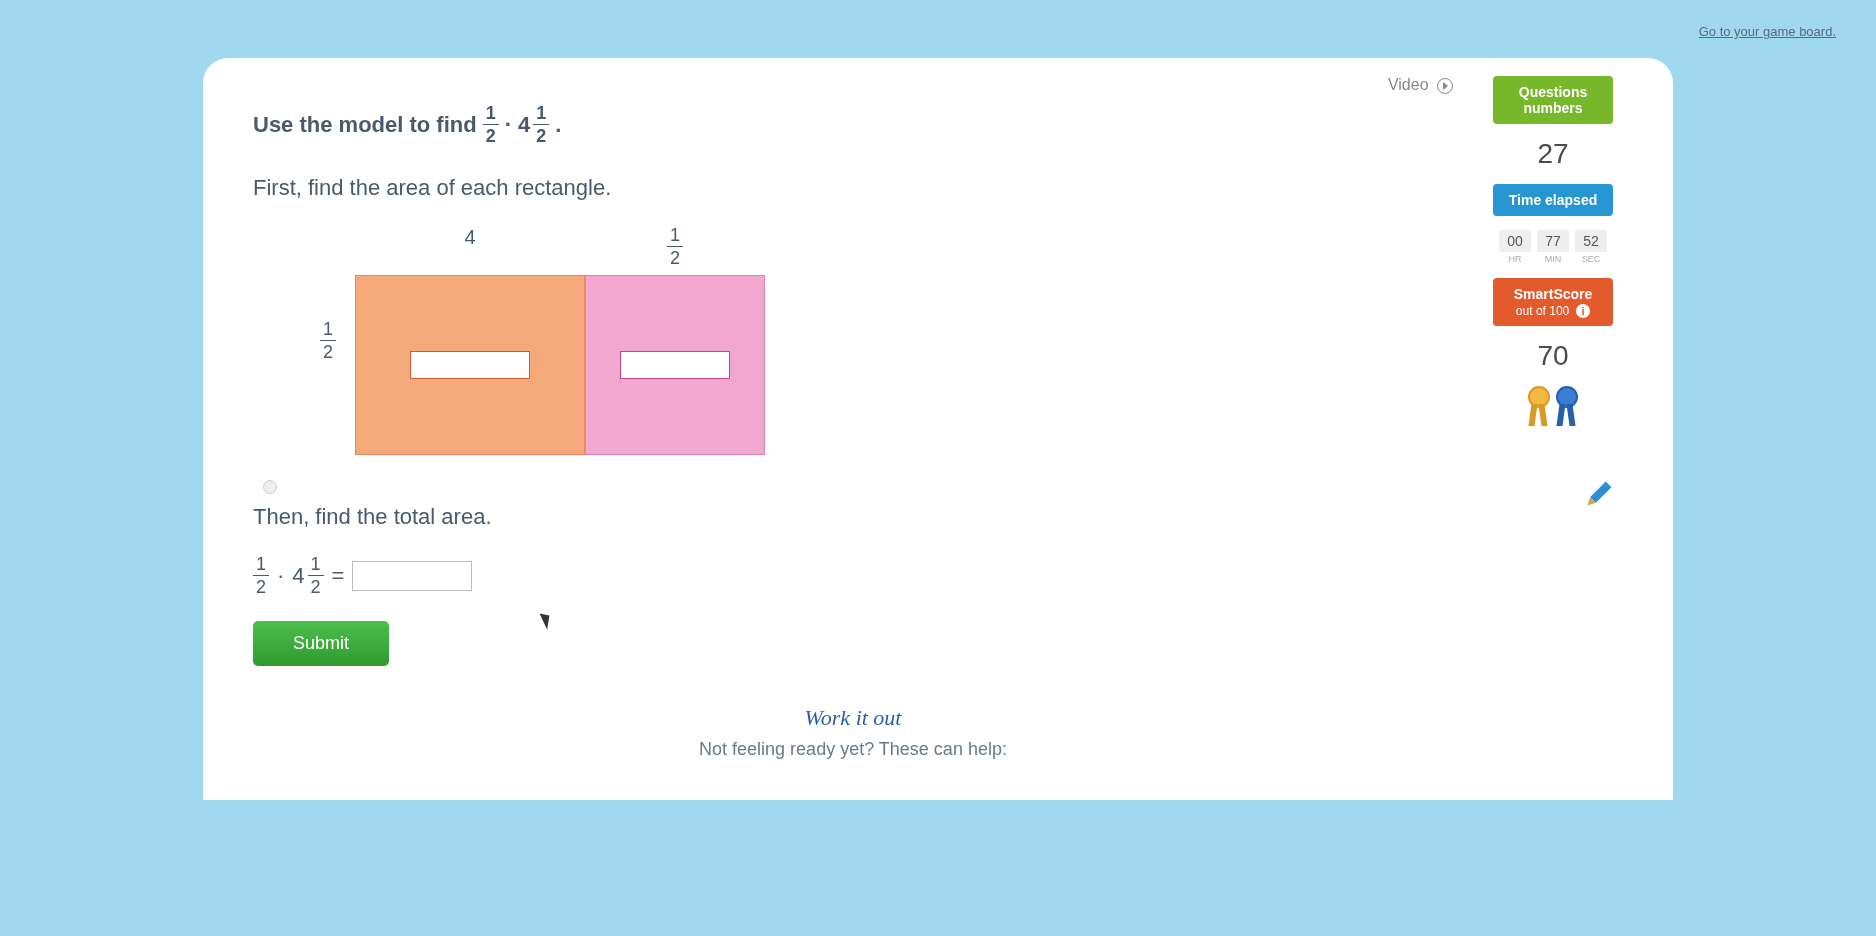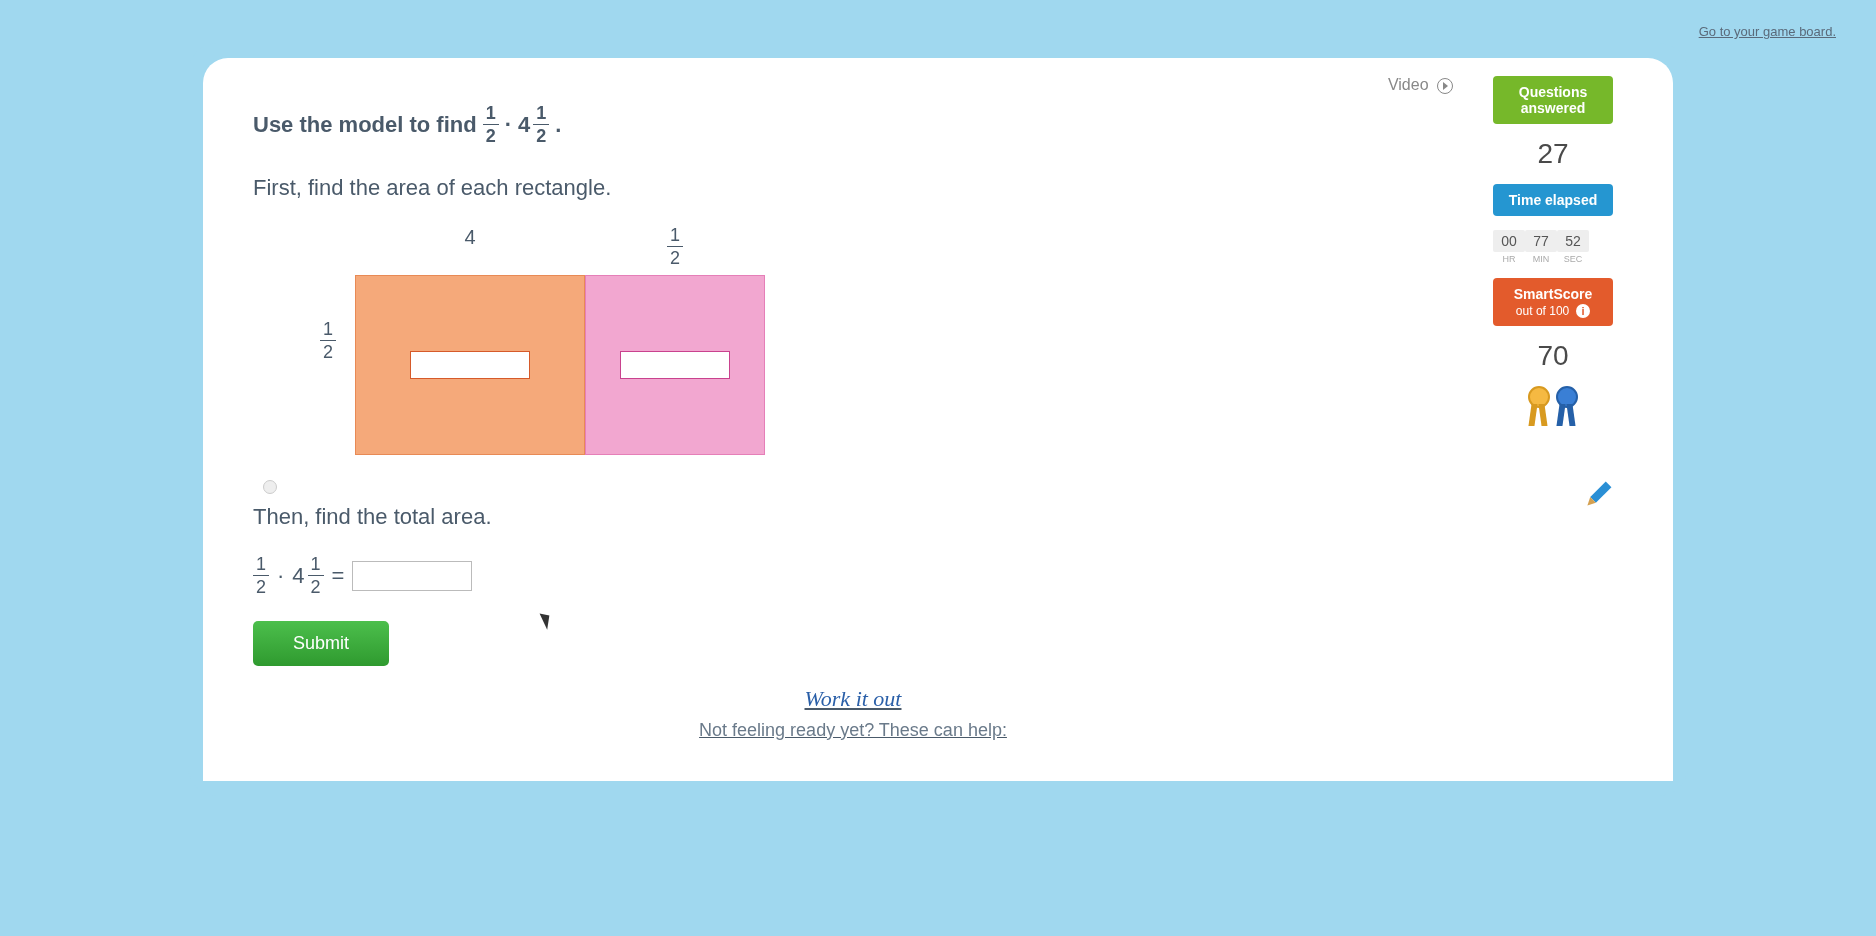--- a/index.html
+++ b/index.html
@@ -172,21 +172,21 @@
     text-align: center;
     color: #fff;
     font-weight: bold;
     padding: 8px 4px;
     font-size: 14px;
   }
   .badge-green { background: #76b82a; }
   .badge-blue { background: #2596d1; }
   .badge-orange { background: #e35b2c; font-weight:bold;}
   .big-num { font-size: 28px; color: #4a4a4a; text-align:center; width:120px;}
-  .time-grid { display:flex; width:120px;}
+  .time-grid { display:flex; gap:6px; justify-content:center; width:120px;}
   .time-cell { width:32px; text-align:center; }
   .time-val { background:#eee; color:#555; font-size:14px; padding:3px 0; border-radius:2px;}
   .time-lbl { color:#aaa; font-size:9px; margin-top:2px;}
   .ribbons { display:flex; gap:6px; justify-content:center; width:120px;}
   .ribbon { width:22px; height:40px; position:relative;}
   .ribbon .circle{ width:22px;height:22px;border-radius:50%;position:absolute;top:0;left:0;}
   .ribbon .tail{ width:6px;height:22px;position:absolute;top:18px;}
   .ribbon.gold .circle{background:#f5b942;border:2px solid #d89a20;}
   .ribbon.gold .tail{background:#d89a20;left:2px;transform:skewX(-8deg);}
   .ribbon.gold .tail2{background:#d89a20;left:12px;transform:skewX(8deg);width:6px;height:22px;position:absolute;top:18px;}
@@ -201,22 +201,21 @@
     width:30px;height:30px;
     transform:rotate(45deg);
     position:relative;
   }
   .pencil-body{width:8px;height:22px;background:#2a8fd5;position:absolute;left:11px;top:0;}
   .pencil-tip{width:0;height:0;border-left:4px solid transparent;border-right:4px solid transparent;border-top:8px solid #d4a050;position:absolute;left:11px;top:22px;}
 
   
   .footer-area {
     text-align: center;
-    margin-top: 20px;
-    text-decoration: underline;
+    margin-top: 39px;
   }
   .work-it {
     font-family: Georgia, serif;
     font-style: italic;
     color: #2a5fa8;
     font-size: 22px;
     margin-bottom: 8px;
   }
   .not-ready { color: #6a7a8a; font-size: 18px; margin-bottom: 20px;}
   .help-cards { display:flex; gap:30px; justify-content:center;}
@@ -322,21 +321,21 @@
         <span class="cursor"></span>
 
         <div class="footer-area">
           <div class="work-it">Work it out</div>
           <div class="not-ready">Not feeling ready yet? These can help:</div>
         </div>
 
       </div>
 
       <div class="sidebar">
-        <div class="badge badge-green">Questions answered</div>
+        <div class="badge badge-green">Questions numbers</div>
         <div class="big-num">27</div>
 
         <div class="badge badge-blue">Time elapsed</div>
         <div class="time-grid">
           <div class="time-cell">
               <div class="time-val">00</div>
               <div class="time-lbl">HR</div>
             </div>
           <div class="time-cell">
               <div class="time-val">77</div>

